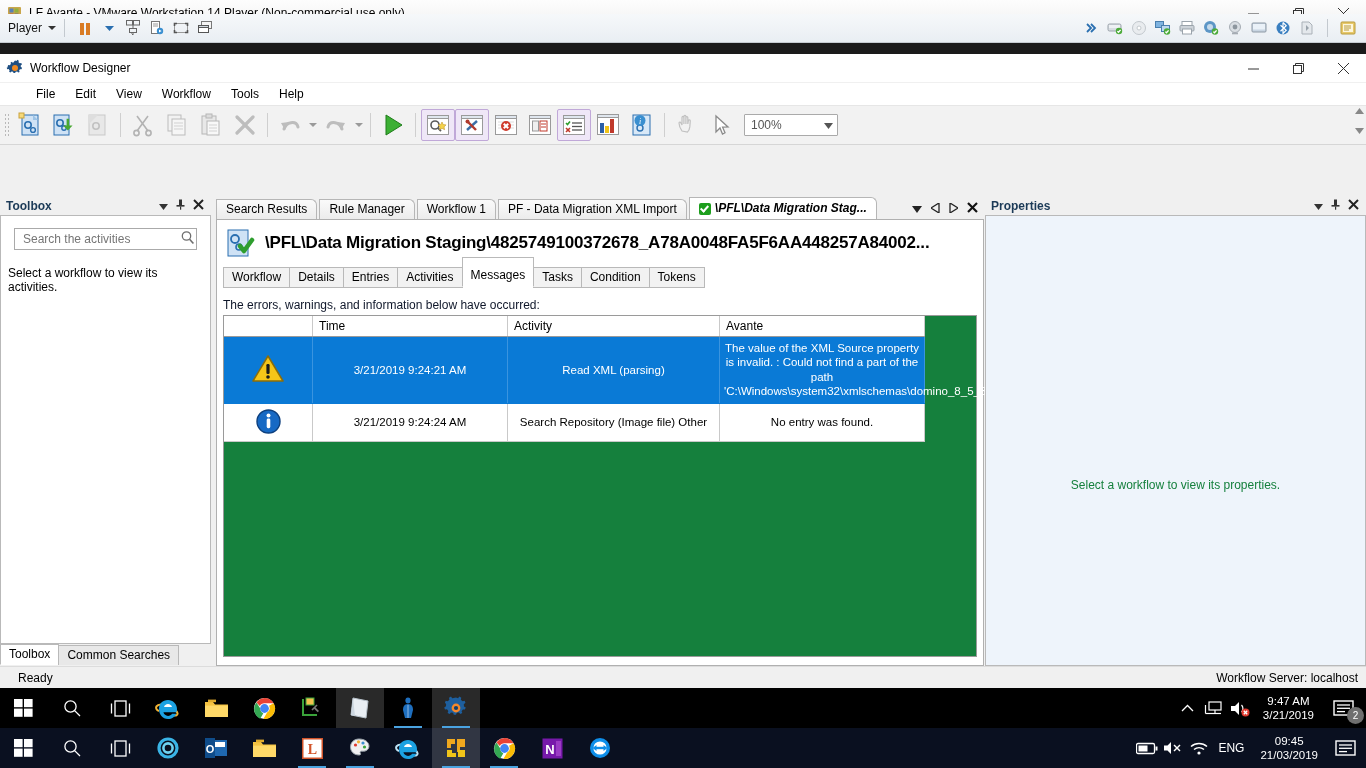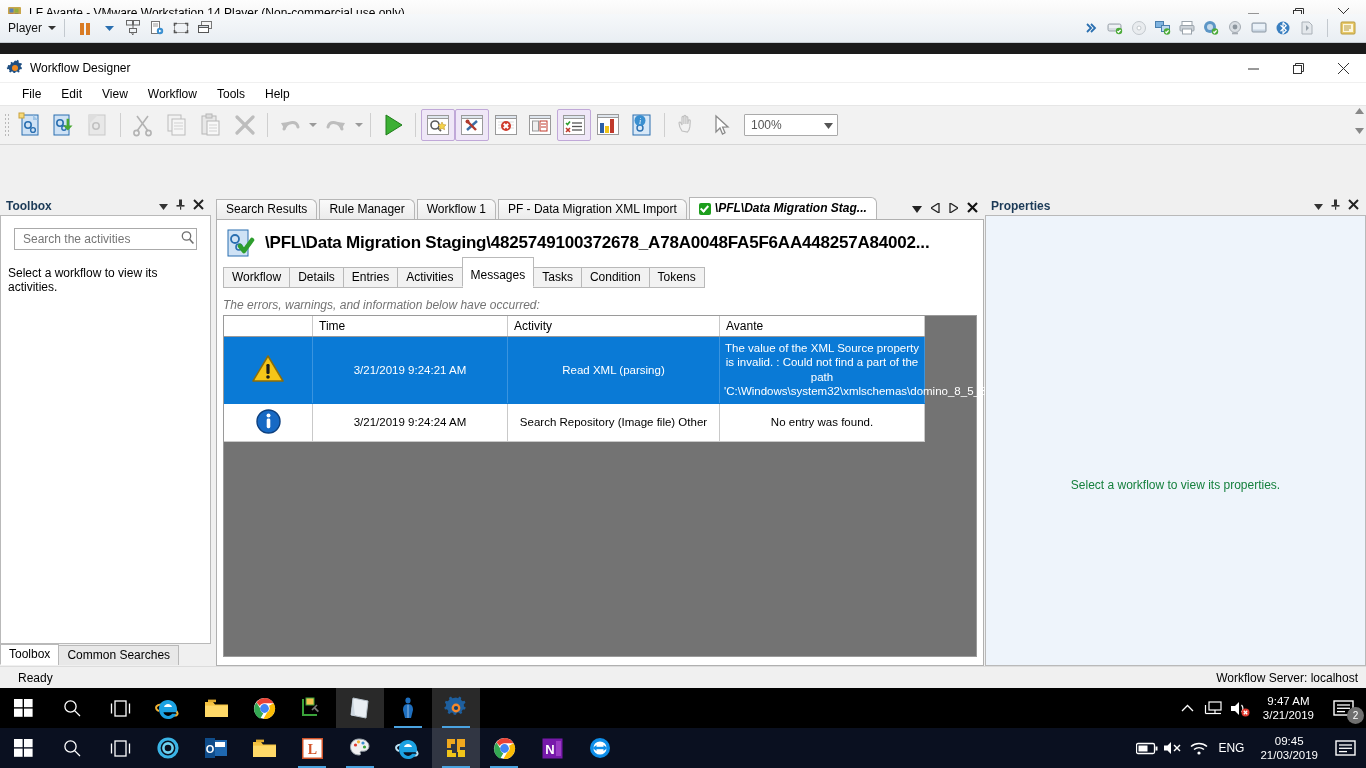--- a/index.html
+++ b/index.html
@@ -44,21 +44,21 @@
   }
   .app-titlebar{
     height:28px;background:#ffffff;display:flex;align-items:center;
     border-bottom:1px solid #f0f0f0;
   }
   .app-icon{width:18px;height:18px;margin:0 6px 0 6px;flex:none;}
   .app-title{font-size:12px;color:#000;}
   .app-winbtns{margin-left:auto;display:flex;height:28px;}
   .app-winbtn{width:45px;height:28px;display:flex;align-items:center;justify-content:center;}
 
-  .menubar{height:22px;background:#ffffff;display:flex;align-items:center;padding-left:12px;}
+  .menubar{height:22px;background:#ffffff;display:flex;align-items:center;padding-left:26px;}
   .menu-item{padding:2px 10px;font-size:12px;color:#000;cursor:default;}
 
   .apptoolbar{
     height:38px;background:#f2f2f2;border-top:1px solid #e6e6e6;border-bottom:1px solid #d6d6d6;
     display:flex;align-items:center;padding-left:4px;position:relative;
   }
   .grip{width:6px;height:24px;margin-right:3px;
     background-image:radial-gradient(#b9b9b9 1px, transparent 1px);
     background-size:3px 4px;}
   .ticon{width:34px;height:34px;display:flex;align-items:center;justify-content:center;position:relative;}
@@ -122,37 +122,37 @@
   .doc-header .wf-ico{width:30px;height:30px;margin-right:10px;flex:none;}
   .doc-title{font-size:17px;font-weight:bold;color:#000;letter-spacing:-0.2px;white-space:nowrap;overflow:hidden;}
 
   .inner-tabs{display:flex;align-items:flex-end;height:20px;margin:4px 0 0 6px;}
   .itab{
     font-size:12px;padding:2px 8px 3px 8px;border:1px solid #b9b9b9;
     background:#f2f2f2;color:#000;margin-right:-1px;border-bottom:1px solid #b9b9b9;
   }
   .itab.active{background:#fff;border-bottom-color:#fff;padding-top:10px;padding-bottom:4px;position:relative;top:-1px;}
 
-  .msg-note{font-size:12px;color:#737373;margin:10px 0 6px 6px;font-style:italic;}
+  .msg-note{font-size:12px;color:#0f172a;margin:10px 0 6px 6px;}
 
   .grid{
     margin:0 0 0 6px;width:739px;border:1px solid #9a9a9a;background:#fff;
     border-collapse:collapse;table-layout:fixed;
   }
   .grid th{
     font-weight:normal;font-size:12px;text-align:left;padding:3px 6px;
     background:#fff;border-right:1px solid #c9c9c9;border-bottom:1px solid #9a9a9a;
     color:#000;
   }
   .grid td{
     font-size:11.5px;text-align:center;padding:4px 4px;border-right:1px solid #c9c9c9;
     border-bottom:1px solid #c9c9c9;color:#000;vertical-align:middle;
   }
   .grid tr.sel td{background:#0a7ad6;color:#fff;border-right-color:#3a94df;border-bottom-color:#0a7ad6;}
-  .gridwrap{position:absolute;left:6px;right:6px;top:95px;bottom:8px;border:1px solid #9a9a9a;background:#737373;}
+  .gridwrap{position:absolute;left:6px;right:6px;top:95px;bottom:8px;border:1px solid #9a9a9a;background:#15803d;}
   .icon-cell{width:76px;}
   .msgcell{line-height:1.25;}
 
   
   .propbody{background:#eef4fb;border:1px solid #b9b9b9;position:absolute;left:0;right:0;top:18px;bottom:0;}
   .prop-hint{position:absolute;left:0;right:0;top:262px;text-align:center;font-size:12px;color:#15803d;}
 
   .statusbar{
     position:absolute;left:0;bottom:0;width:1366px;height:21px;background:#f0f0f0;
     border-top:1px solid #dcdcdc;display:flex;align-items:center;

